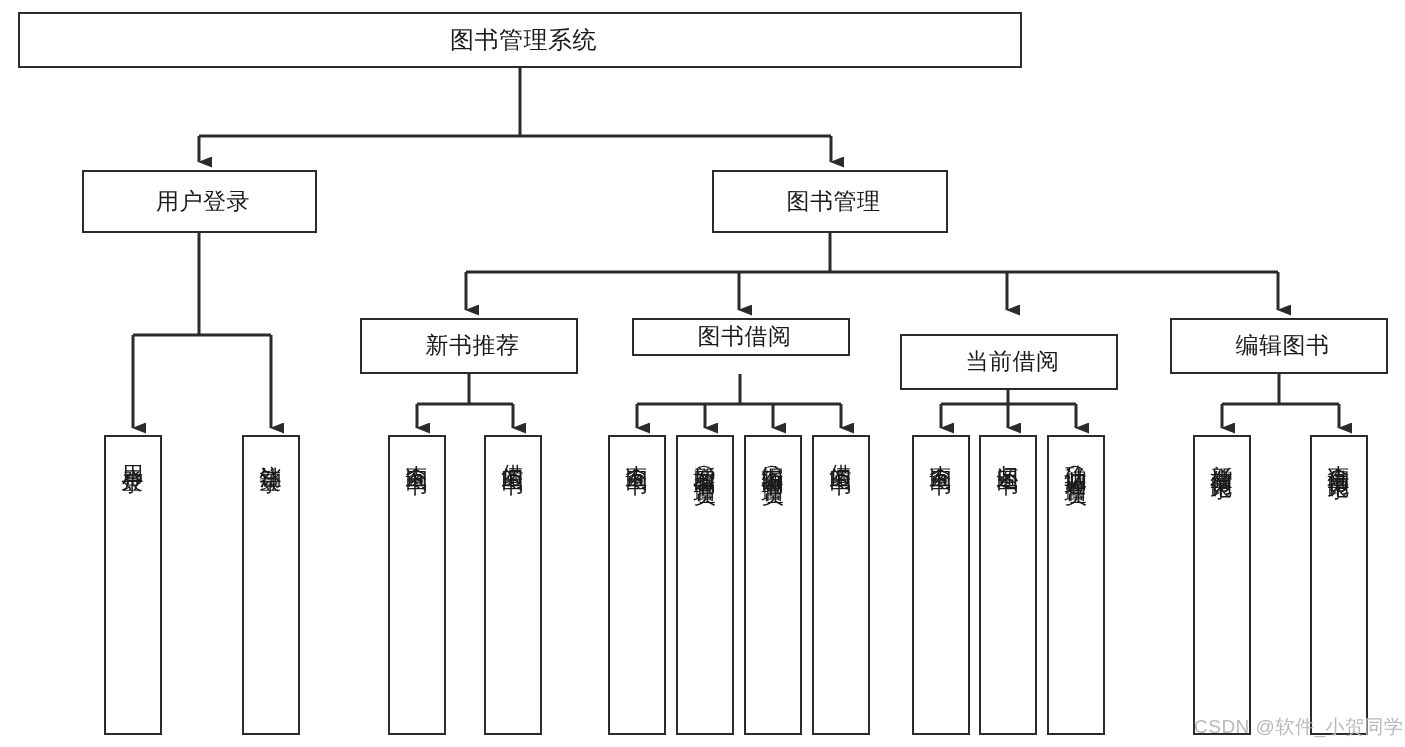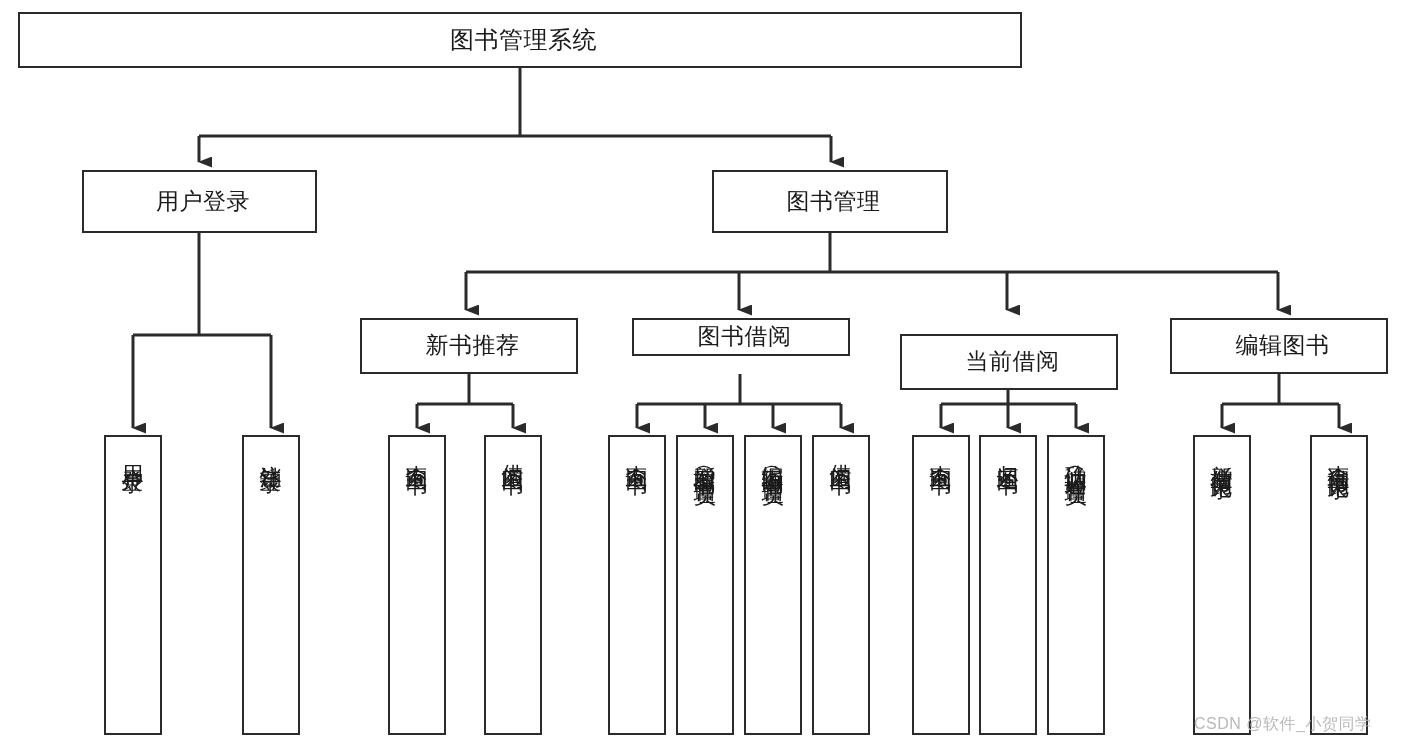--- a/index.html
+++ b/index.html
@@ -53,21 +53,21 @@
   .vtext {
     writing-mode: vertical-rl;
     text-orientation: upright;
     letter-spacing: 3px;
     line-height: 1.05;
     white-space: nowrap;
     display: block;
   }
   .watermark {
     position: absolute;
-    font-size: 16px;
+    font-size: 19px;
     color: #b9b9b9;
     letter-spacing: 0.5px;
     white-space: nowrap;
     user-select: none;
   }
 </style>
 </head>
 <body>
 
 <div id="canvas">

